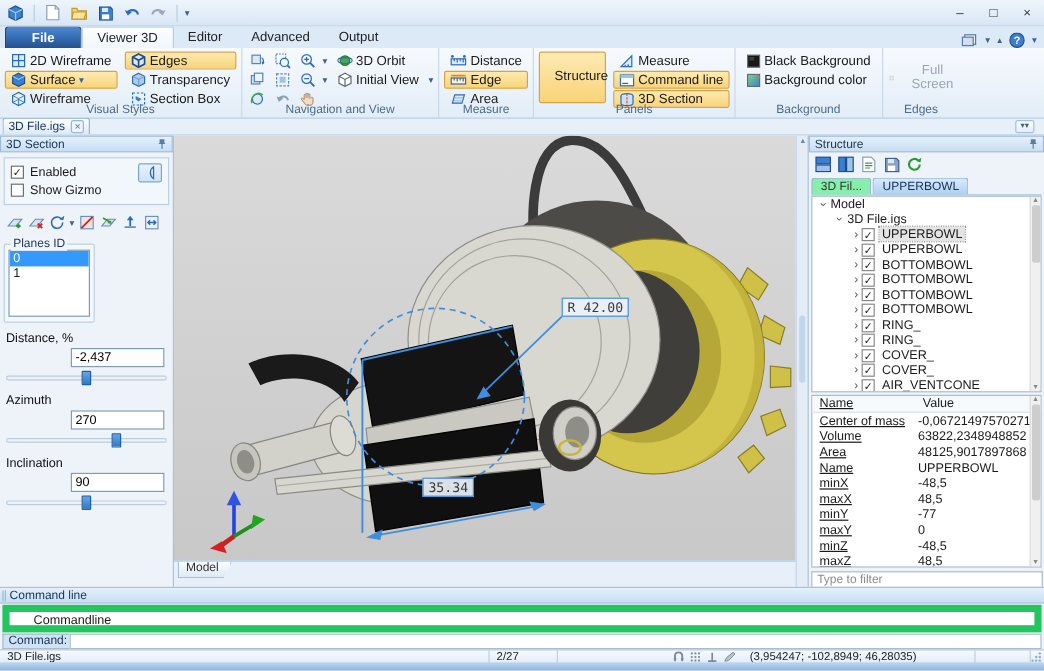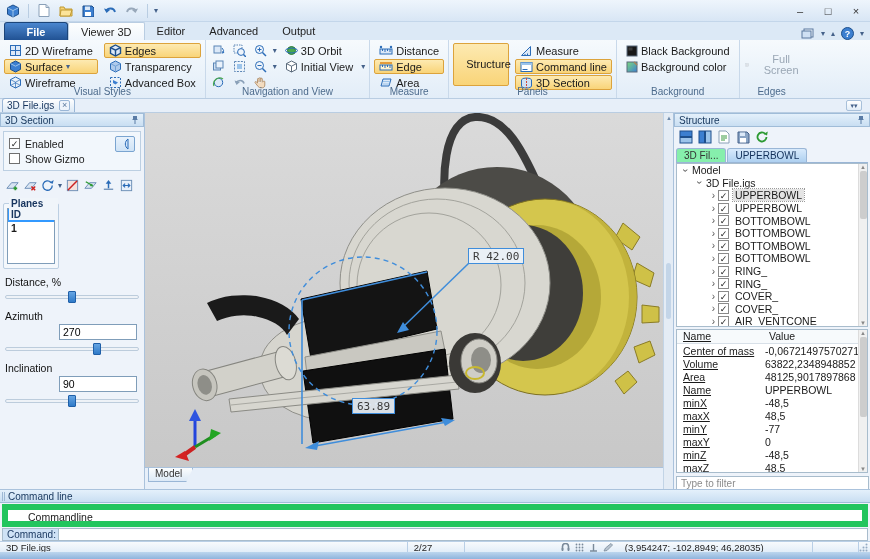--- a/index.html
+++ b/index.html
@@ -65,21 +65,21 @@
   .gbox { border:1px solid #bccfe2; border-radius:2px; position:relative; background:#f4f8fc; }
   .glabel { position:absolute; top:-6px; left:5px; background:#f0f5fa; padding:0 2px; font-size:10px; color:#17355e; }
   #enable-box { margin:4px 3px 3px; border:1px solid #bccfe2; background:#f2f7fc; padding:4px 5px; }
   .cbrow { display:flex; align-items:center; gap:5px; height:15px; font-size:10.5px; }
   .cb { width:11px; height:11px; border:1px solid #707070; background:#fff; font-size:9px; line-height:10px; text-align:center; color:#222; }
   #sec-icon-btn { margin-left:auto; width:20px; height:16px; border:1px solid #7aa4d0; border-radius:2px; background:linear-gradient(#e8f2fc,#cfe3f6);
     display:flex; align-items:center; justify-content:center; }
   #sec-toolbar { display:flex; align-items:center; gap:2px; padding:3px 4px 2px; }
   .tbico { width:16px; height:16px; display:flex; align-items:center; justify-content:center; }
   #sec-groups { display:flex; gap:4px; margin:8px 3px 0; }
-  #planes-box { width:56px; height:66px; padding:4px 3px 3px;font-weight:bold; }
+  #planes-box { width:76px; height:66px; padding:4px 3px 3px; }
   #planes-list { width:100%; height:56px; background:#fff; border:1px solid #7f9db9; overflow:hidden; font-size:10.5px; }
   .plitem { height:13px; padding:0 3px; }
   .plitem.selected { background:#3399ff; color:#fff; }
   #pos-box { flex:1; padding:6px 4px 3px; }
   .posrow { display:flex; align-items:center; gap:4px; margin-bottom:4px; font-size:10px; }
   .posrow input { flex:1; width:52px; height:15px; border:1px solid #7f9db9; font-size:10px; padding:0 2px; font-family:"Liberation Sans",sans-serif; }
   .slider-sec { margin:7px 5px 0; }
   .slabel { font-size:10.5px; color:#111; margin-bottom:2px; }
   .sval { display:flex; justify-content:flex-end; margin-right:2px; }
   .sval input { width:78px; height:16px; border:1px solid #7f9db9; font-size:10.5px; padding:0 3px; font-family:"Liberation Sans",sans-serif; }
@@ -271,21 +271,21 @@
                 <path d="M6.5 1l5 2.6v5.8L6.5 12l-5-2.6V3.6z" fill="rgba(60,127,208,.35)" stroke="#2b6cb8"></path>
                 <path d="M1.5 3.6l5 2.6 5-2.6M6.5 6.2V12" fill="none" stroke="#6f9fd4"></path>
               </svg>
             <span>Transparency</span>
             </div>
           <div class="rbtn">
             <svg width="13" height="13" viewBox="0 0 13 13">
                 <rect x="1.5" y="1.5" width="10" height="10" fill="none" stroke="#2b6cb8" stroke-dasharray="2 1.5"></rect>
                 <path d="M4 4l5 2.6-2.5 2L4 7z" fill="#3c7fd0"></path>
               </svg>
-            <span>Advanced Box</span>
+            <span>Section Box</span>
             </div>
         </div>
       </div>
       <div class="rgroup-label">Visual Styles</div>
     </div>
 
     <div class="rgroup">
       <div class="navgrid">
         <div class="navrow">
           <span class="ibtn">
@@ -571,20 +571,23 @@
           <span class="glabel">Planes ID</span>
           <div id="planes-list">
               <div class="plitem selected">0</div>
               <div class="plitem">1</div>
             </div>
         </div>
       </div>
 
       <div class="slider-sec">
         <div class="slabel">Distance, %</div>
+        <div class="sval">
+            <input value="-2,437" style="">
+          </div>
         <div class="strack">
             <div class="groove"></div>
             <div class="sthumb" style="left:47%;"></div>
           </div>
       </div>
       <div class="slider-sec">
         <div class="slabel">Azimuth</div>
         <div class="sval">
             <input value="270" style="">
           </div>
@@ -666,21 +669,21 @@
           <g>
             <path d="M50 334 V306" stroke="#2244dd" stroke-width="3"></path>
             <path d="M44 308 h12 l-6 -12 z" fill="#2f55e0"></path>
             <path d="M50 334 L70 322" stroke="#1f8f1f" stroke-width="3"></path>
             <path d="M66 316 l10 4 -12 8 z" fill="#23a523"></path>
             <path d="M50 334 L36 344" stroke="#cc2020" stroke-width="4"></path>
             <path d="M40 338 l4 10 -14 -4 z" fill="#d42222"></path>
           </g>
         </svg>
         <div class="dimlabel" style="left:323px; top:135px;">R 42.00</div>
-        <div class="dimlabel" style="left:207px; top:285px;">63.89</div>
+        <div class="dimlabel" style="left:207px; top:285px;">35.34</div>
       </div>
       <div id="model-tabstrip">
         <div id="model-tab">Model</div>
       </div>
       <div id="vp-gap"></div>
     </div>
 
     <div id="vsplit">
       <div class="vsbtn">▲</div>
       <div id="vsplit-handle"></div>

